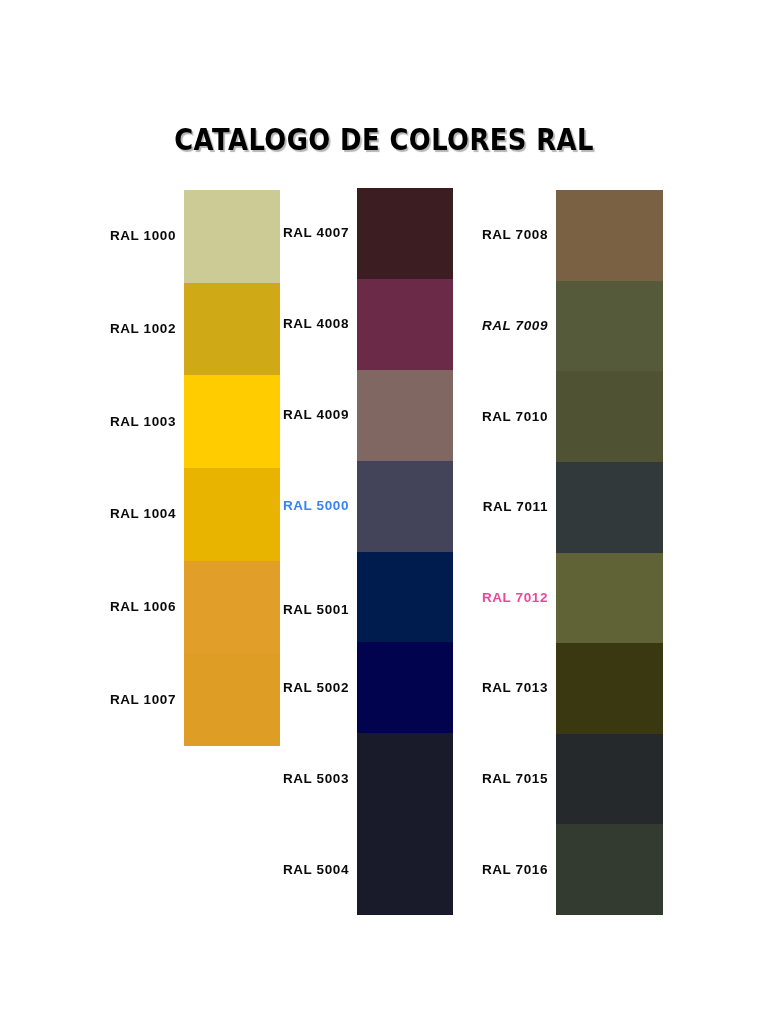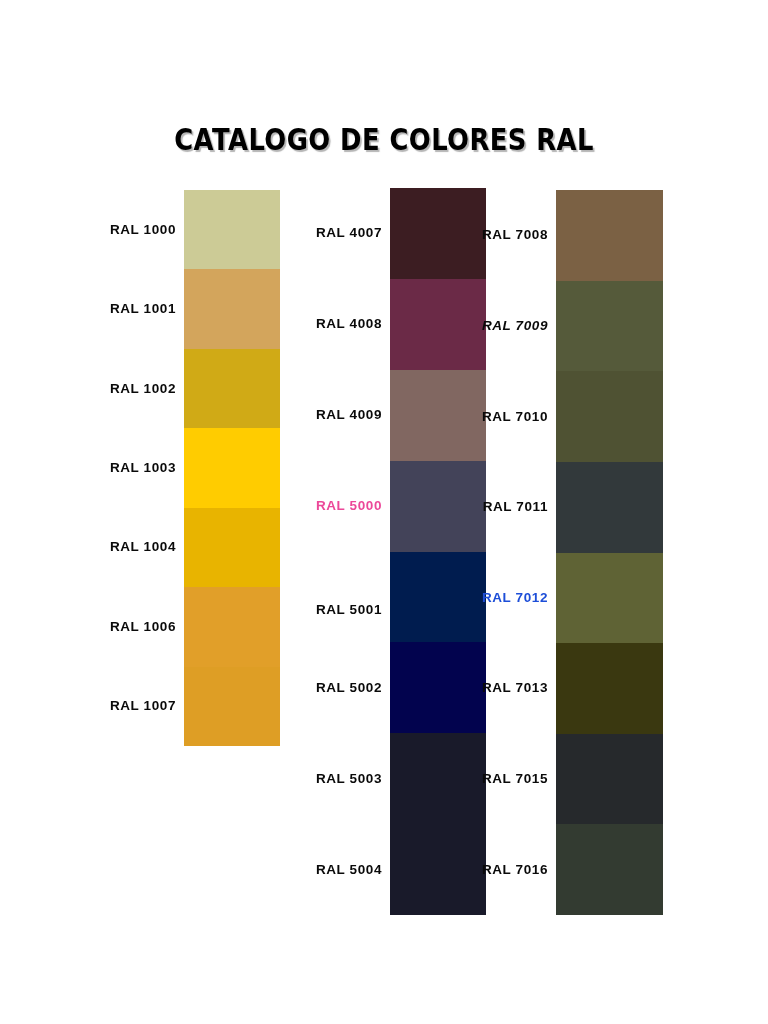--- a/index.html
+++ b/index.html
@@ -42,21 +42,21 @@
   }
 
   
   .ral-column {
     position: absolute;
     display: flex;
     flex-direction: column;
   }
 
   #column-0 { left: 184px; top: 190px;  width: 96px;  height: 556px; }
-  #column-1 { left: 390px; top: 188px;  width: 96px;  height: 727px; }
+  #column-1 { left: 357px; top: 188px;  width: 96px;  height: 727px; }
   #column-2 { left: 556px; top: 190px;  width: 107px; height: 725px; }
 
   .swatch-row {
     position: relative;
     flex: 1 1 0;
     width: 100%;
   }
 
   .swatch-chip {
     position: absolute;
@@ -86,24 +86,20 @@
 <div id="page" style="background: rgb(255, 255, 255);">
 
   <h1 id="doc-title">CATALOGO DE COLORES RAL</h1>
 
   <div class="ral-column" id="column-0">
       <div class="swatch-row">
         <div class="swatch-chip" style="background: rgb(204, 203, 150);"></div>
         <div class="swatch-label" style="color: rgb(10, 10, 10);">RAL 1000</div>
       </div>
       <div class="swatch-row">
-        <div class="swatch-chip" style="background: rgb(211, 165, 92);"></div>
-        <div class="swatch-label" style="color: rgb(10, 10, 10);">RAL 1001</div>
-      </div>
-      <div class="swatch-row">
         <div class="swatch-chip" style="background: rgb(208, 170, 22);"></div>
         <div class="swatch-label" style="color: rgb(10, 10, 10);">RAL 1002</div>
       </div>
       <div class="swatch-row">
         <div class="swatch-chip" style="background: rgb(255, 204, 0);"></div>
         <div class="swatch-label" style="color: rgb(10, 10, 10);">RAL 1003</div>
       </div>
       <div class="swatch-row">
         <div class="swatch-chip" style="background: rgb(232, 180, 0);"></div>
         <div class="swatch-label" style="color: rgb(10, 10, 10);">RAL 1004</div>
@@ -125,21 +121,21 @@
       <div class="swatch-row">
         <div class="swatch-chip" style="background: rgb(107, 42, 71);"></div>
         <div class="swatch-label" style="color: rgb(10, 10, 10);">RAL 4008</div>
       </div>
       <div class="swatch-row">
         <div class="swatch-chip" style="background: rgb(129, 103, 97);"></div>
         <div class="swatch-label" style="color: rgb(10, 10, 10);">RAL 4009</div>
       </div>
       <div class="swatch-row">
         <div class="swatch-chip" style="background: rgb(67, 67, 89);"></div>
-        <div class="swatch-label" style="color: #ec4899; padding-left: 22px;">RAL 5000</div>
+        <div class="swatch-label" style="color: #3b82f6; padding-left: 22px;">RAL 5000</div>
       </div>
       <div class="swatch-row">
         <div class="swatch-chip" style="background: rgb(0, 28, 79);"></div>
         <div class="swatch-label" style="color: rgb(10, 10, 10); margin-top: 13px;">RAL 5001</div>
       </div>
       <div class="swatch-row">
         <div class="swatch-chip" style="background: rgb(2, 3, 78);"></div>
         <div class="swatch-label" style="color: rgb(10, 10, 10);">RAL 5002</div>
       </div>
       <div class="swatch-row">
@@ -163,21 +159,21 @@
       <div class="swatch-row">
         <div class="swatch-chip" style="background: rgb(79, 82, 51);"></div>
         <div class="swatch-label" style="color: rgb(10, 10, 10);">RAL 7010</div>
       </div>
       <div class="swatch-row">
         <div class="swatch-chip" style="background: rgb(50, 57, 59);"></div>
         <div class="swatch-label" style="color: rgb(10, 10, 10);">RAL 7011</div>
       </div>
       <div class="swatch-row">
         <div class="swatch-chip" style="background: rgb(95, 99, 53);"></div>
-        <div class="swatch-label" style="color: #1d4ed8; padding-left: 20px;">RAL 7012</div>
+        <div class="swatch-label" style="color: #ec4899; padding-left: 20px;">RAL 7012</div>
       </div>
       <div class="swatch-row">
         <div class="swatch-chip" style="background: rgb(58, 56, 16);"></div>
         <div class="swatch-label" style="color: rgb(10, 10, 10);">RAL 7013</div>
       </div>
       <div class="swatch-row">
         <div class="swatch-chip" style="background: rgb(38, 41, 44);"></div>
         <div class="swatch-label" style="color: rgb(10, 10, 10); padding-left: 36px;">RAL 7015</div>
       </div>
       <div class="swatch-row">

